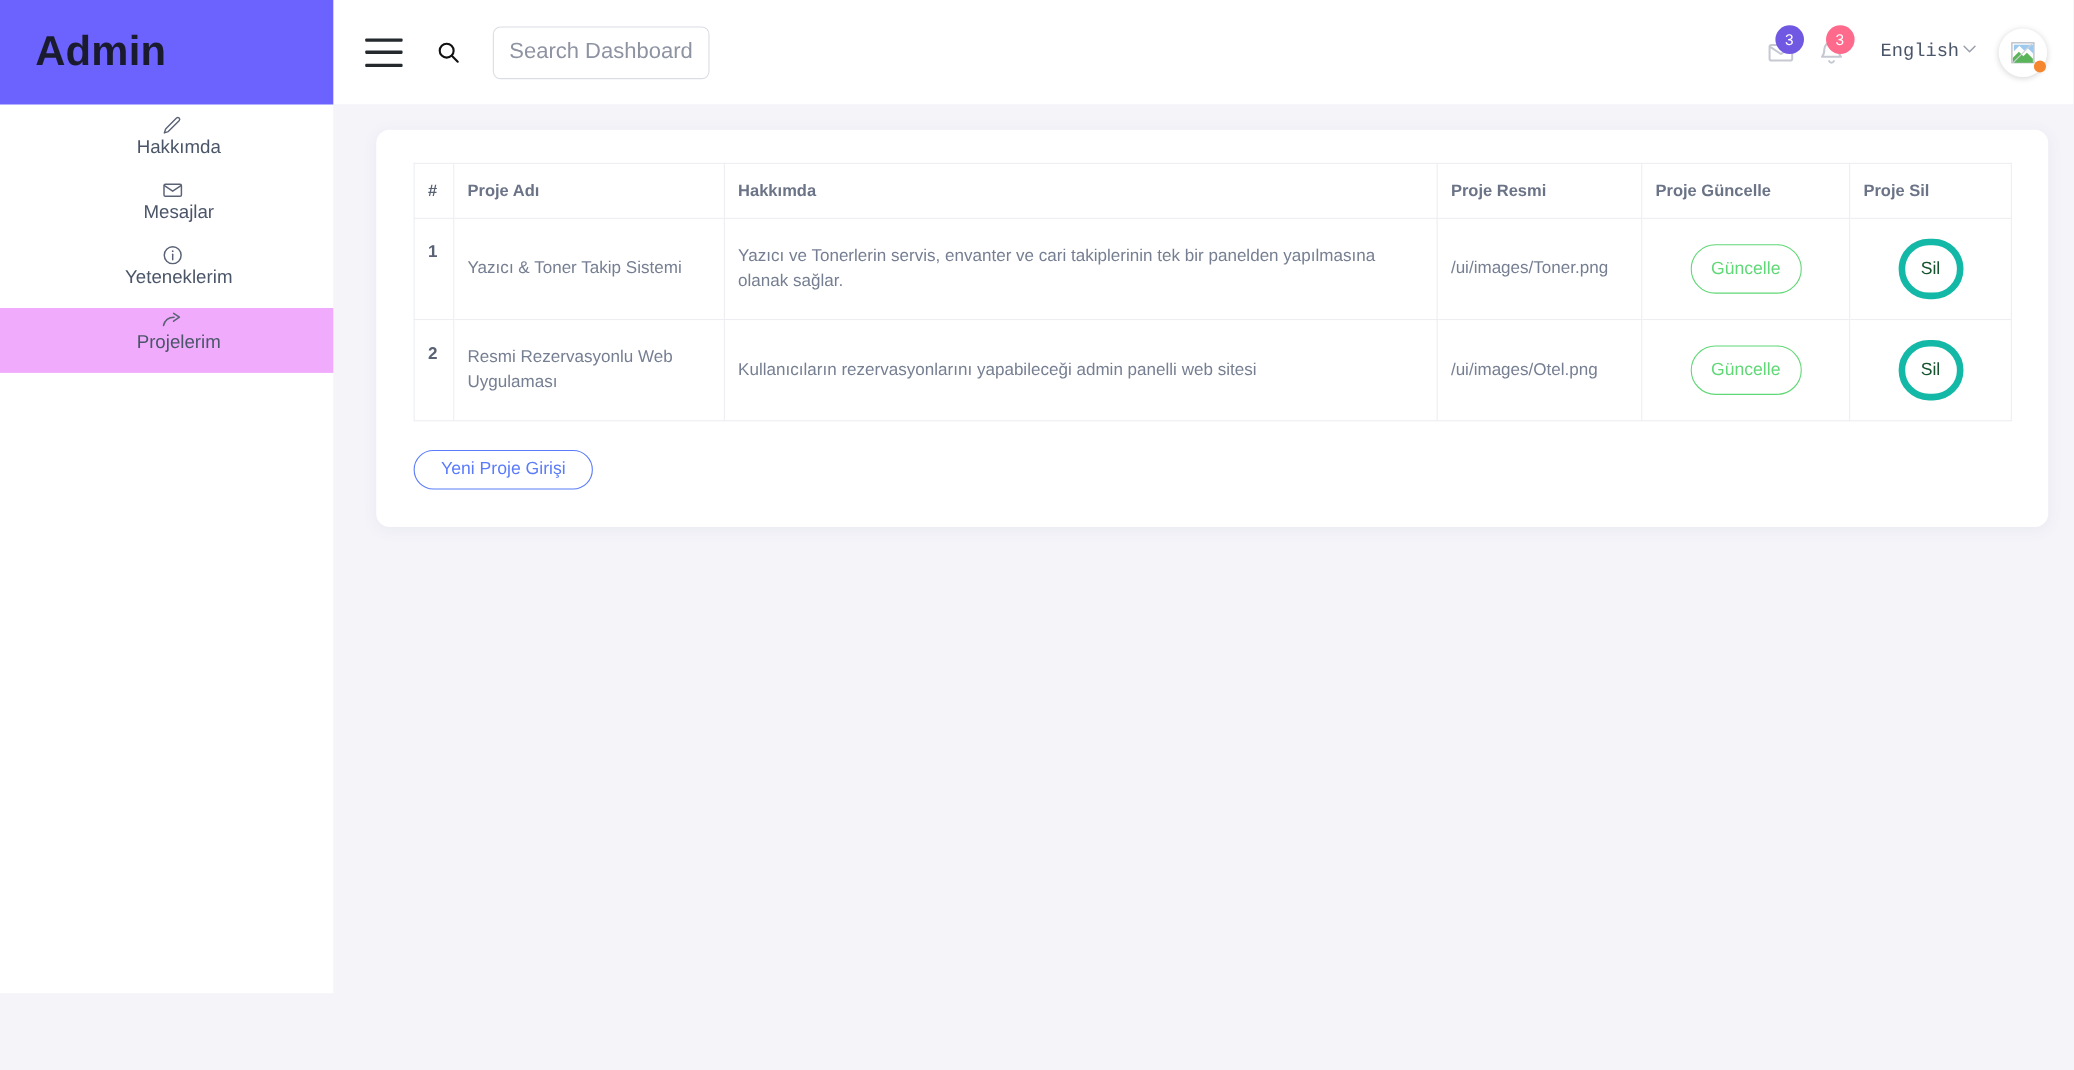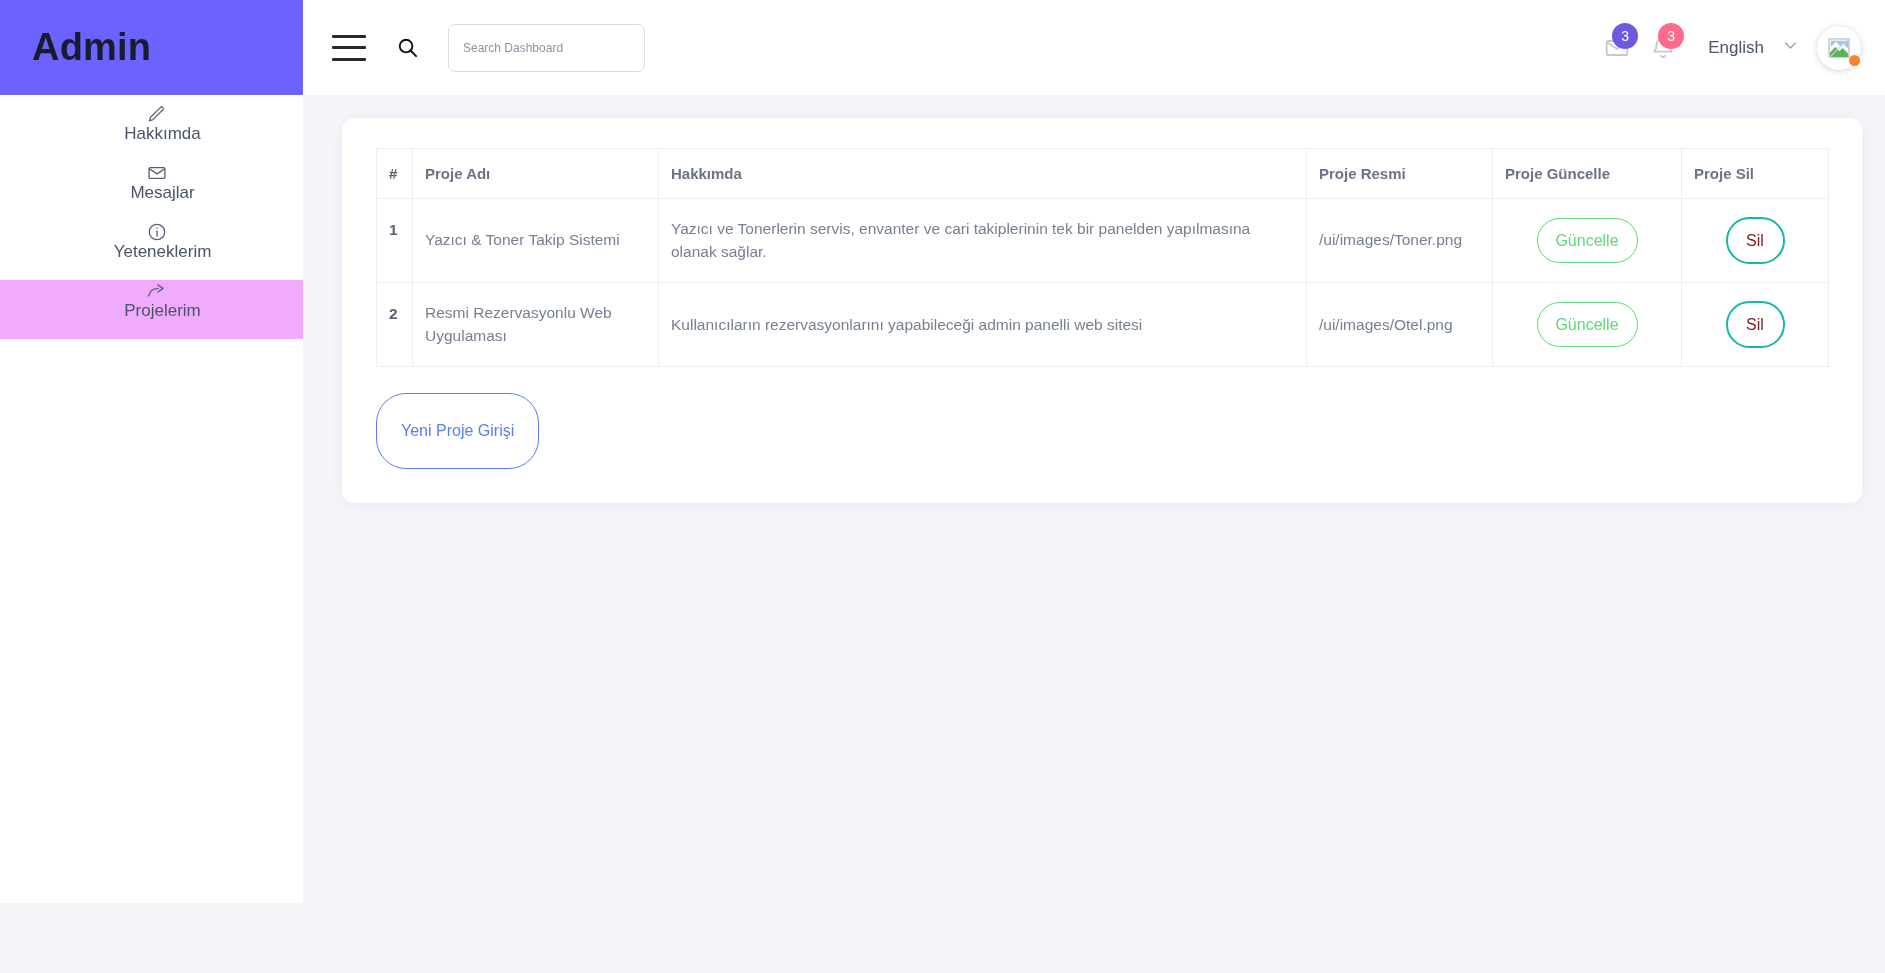--- a/index.html
+++ b/index.html
@@ -65,21 +65,21 @@
     margin-left: 28px; width: 26px; height: 26px;
     display: flex; align-items: center; justify-content: center;
     cursor: pointer; color: #111;
   }
   .search-box {
     margin-left: 28px;
     width: 197px; height: 48px;
     border: 1px solid #dcdde3;
     border-radius: 7px;
     padding: 0 14px;
-    font-size: 12px; color: #4a5568;
+    font-size: 20px; color: #4a5568;
     font-family: "Liberation Sans", sans-serif;
     background: #fff;
     outline: none;
   }
   .search-box::placeholder { color: #8d93a1; }
 
   .header-right {
     margin-left: auto; margin-right: 24px;
     display: flex; align-items: center; gap: 0;
     height: 95px;
@@ -90,23 +90,23 @@
     position: absolute; top: -2px; right: 2px;
     min-width: 26px; height: 26px;
     border-radius: 50%;
     color: #fff; font-size: 14px;
     display: flex; align-items: center; justify-content: center;
     font-family: "Liberation Sans", sans-serif;
   }
   .badge.mail { background: #7158e2; }
   .badge.bell { background: #fd6a8c; }
   .lang {
-    display: flex; align-items: center; gap: 18px;
+    display: flex; align-items: center; gap: 1px;
     margin-left: 22px; margin-right: 12px;
-    font-size: 17px; color: #4a5568; cursor: pointer;
+    font-size: 17px; color: #4a5568; cursor: pointer; font-family: Liberation Mono, monospace;
   }
   .chev { color: #9aa0ae; }
   .avatar {
     position: relative;
     width: 44px; height: 44px; border-radius: 50%;
     background: #ffffff;
     box-shadow: 0 1px 6px rgba(0,0,0,.18);
     display: flex; align-items: center; justify-content: center;
     cursor: pointer;
     margin-left: 6px;
@@ -161,32 +161,32 @@
   .btn-pill {
     display: inline-block;
     border-radius: 30px;
     background: #fff;
     font-size: 16px;
     font-family: "Liberation Sans", sans-serif;
     cursor: pointer;
     padding: 10px 0;
   }
   .btn-upd { border: 1px solid #61d877; color: #61d877; width: 101px; }
-  .btn-del { border: 2px solid #14b8a6; color: #7f1d1d; width: 59px; }
+  .btn-del { border: 6px solid #14b8a6; color: #14532d; width: 59px; }
 
   .btn-new {
     margin-top: 26px;
     display: inline-block;
     border: 1px solid #5b7cfa;
     color: #5b7cfa;
     background: #fff;
     border-radius: 30px;
     font-size: 16px;
     font-family: "Liberation Sans", sans-serif;
-    padding: 28px 24px;
+    padding: 8px 24px;
     cursor: pointer;
   }
 </style>
 </head>
 <body>
 
 <div class="app">
 
   <aside class="sidebar">
     <div class="brand">

